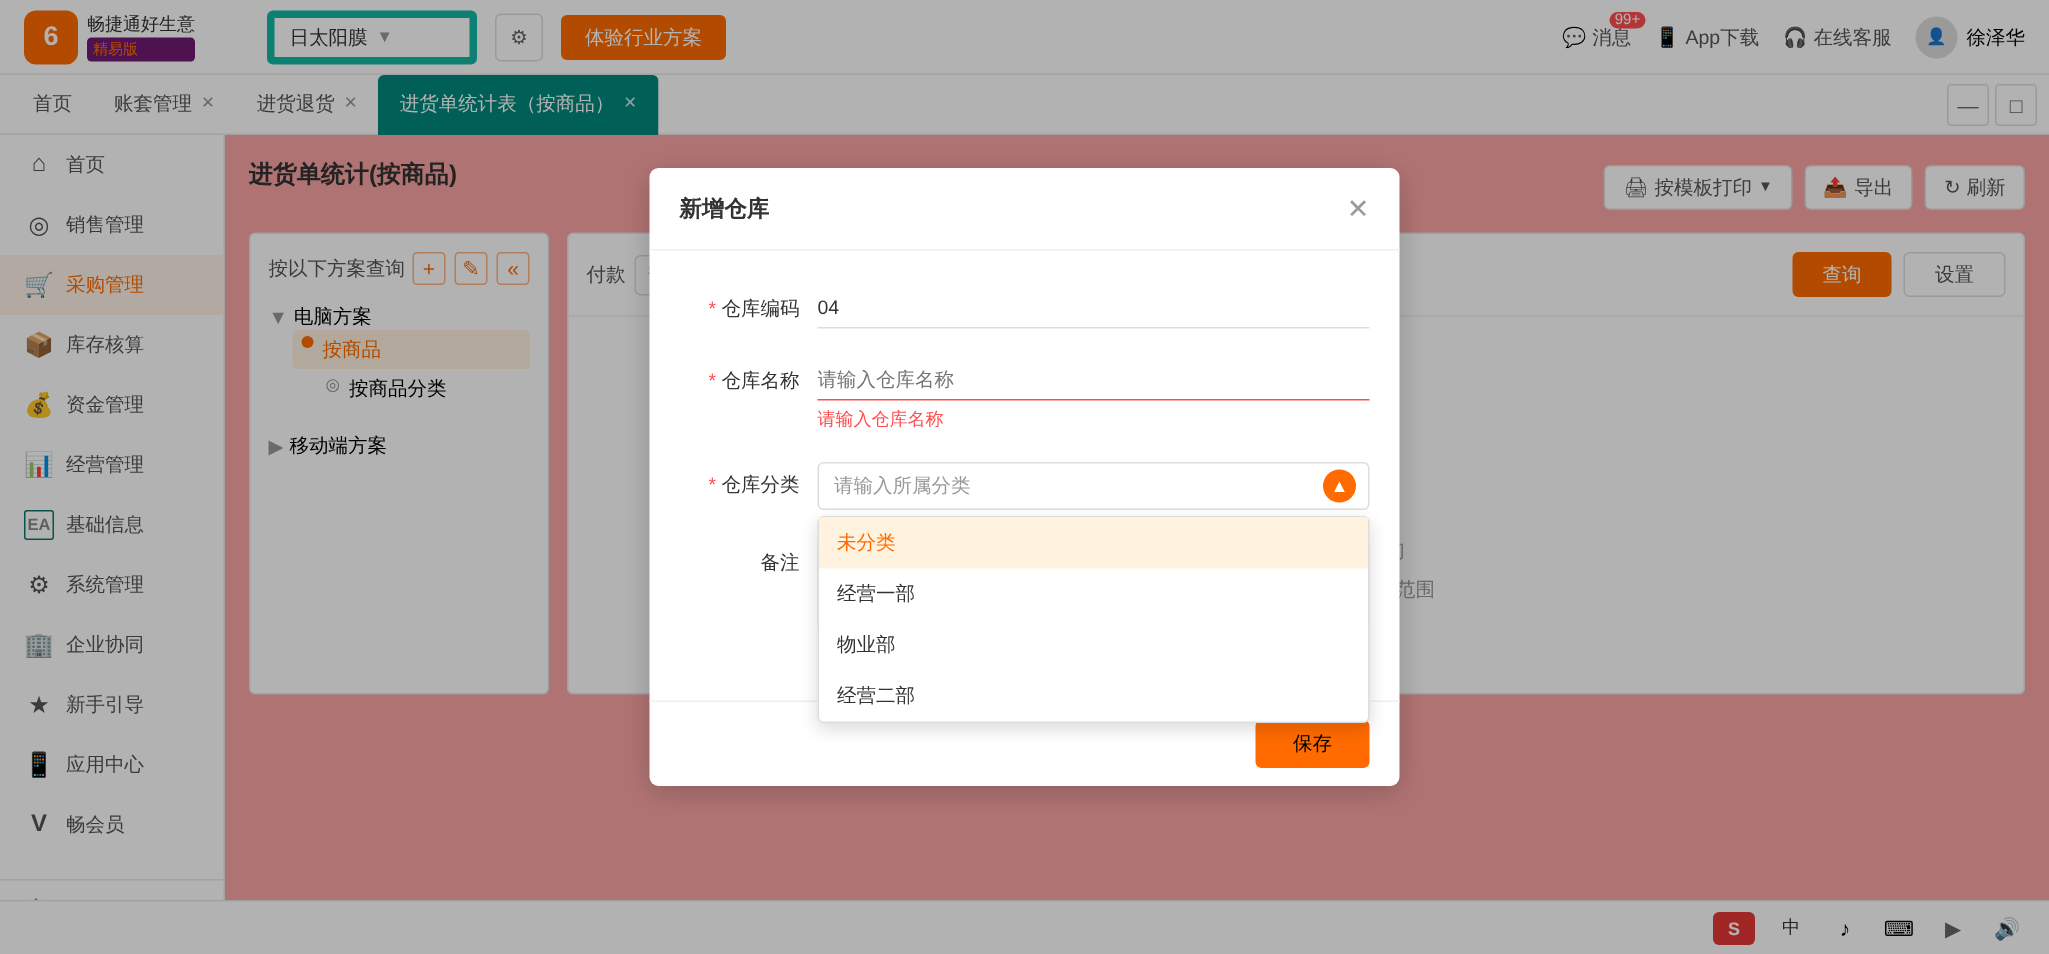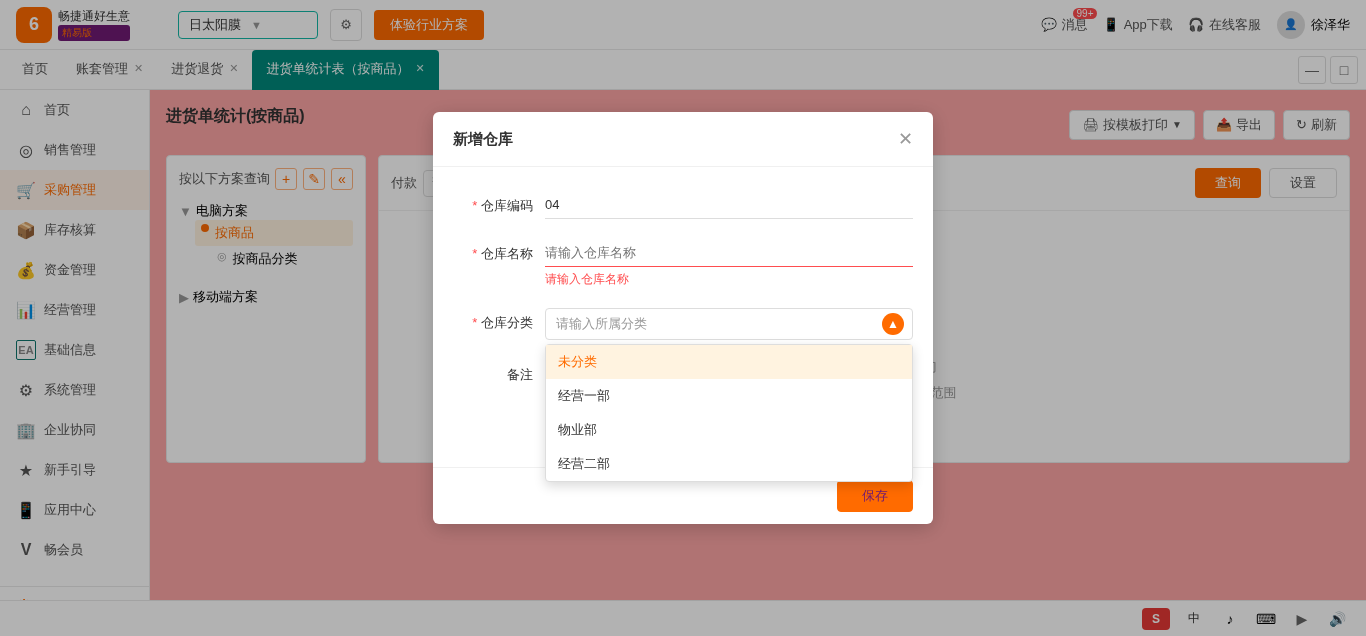--- a/index.html
+++ b/index.html
@@ -17,21 +17,21 @@
     }
     .logo-icon {
       width: 36px; height: 36px; background: #ff6b00; border-radius: 8px;
       display: flex; align-items: center; justify-content: center;
       color: #fff; font-weight: bold; font-size: 18px;
     }
     .logo-text { font-size: 12px; color: #333; line-height: 1.4; }
     .logo-badge { font-size: 10px; color: #ff6b00; background: #701a75; padding: 1px 4px; border-radius: 3px; }
 
     .store-selector {
-      display: flex; align-items: center; border: 1px solid #14b8a6;
+      display: flex; align-items: center; border: 5px solid #14b8a6;
       border-radius: 4px; padding: 4px 10px; gap: 6px; cursor: pointer;
       min-width: 140px; background: #fff; justify-content: flex-end;
     }
     .store-selector span { flex: 1; font-size: 13px; color: #333; }
     .gear-btn {
       width: 32px; height: 32px; border: 1px solid #ddd; border-radius: 4px;
       display: flex; align-items: center; justify-content: center; cursor: pointer;
       background: #fff; color: #666;
     }
     .try-btn {
@@ -201,21 +201,21 @@
     .dropdown-item.active { background: #fff3e0; color: #ff6b00; }
 
     .dialog-footer {
       padding: 12px 20px; border-top: 1px solid #f0f0f0;
       display: flex; justify-content: flex-end; gap: 10px;
     }
     .footer-btn {
       padding: 6px 24px; border-radius: 4px; border: 1px solid #ddd;
       cursor: pointer; font-size: 13px; background: #fff; color: #555;
     }
-    .footer-btn.primary { background: #ff6b00; color: #701a75; border-color: #ff6b00; }
+    .footer-btn.primary { background: #ff6b00; color: #000000; border-color: #ff6b00; }
 
     
     .bottom-bar {
       position: fixed; bottom: 0; left: 0; right: 0; height: 36px;
       background: #fff; border-top: 1px solid #e8e8e8;
       display: flex; align-items: center; justify-content: flex-end;
       padding: 0 16px; gap: 12px;
     }
     .bottom-icon { width: 24px; height: 24px; display: flex; align-items: center; justify-content: center; cursor: pointer; }
     .settings-icon { color: #ff6b00; font-size: 18px; cursor: pointer; }

